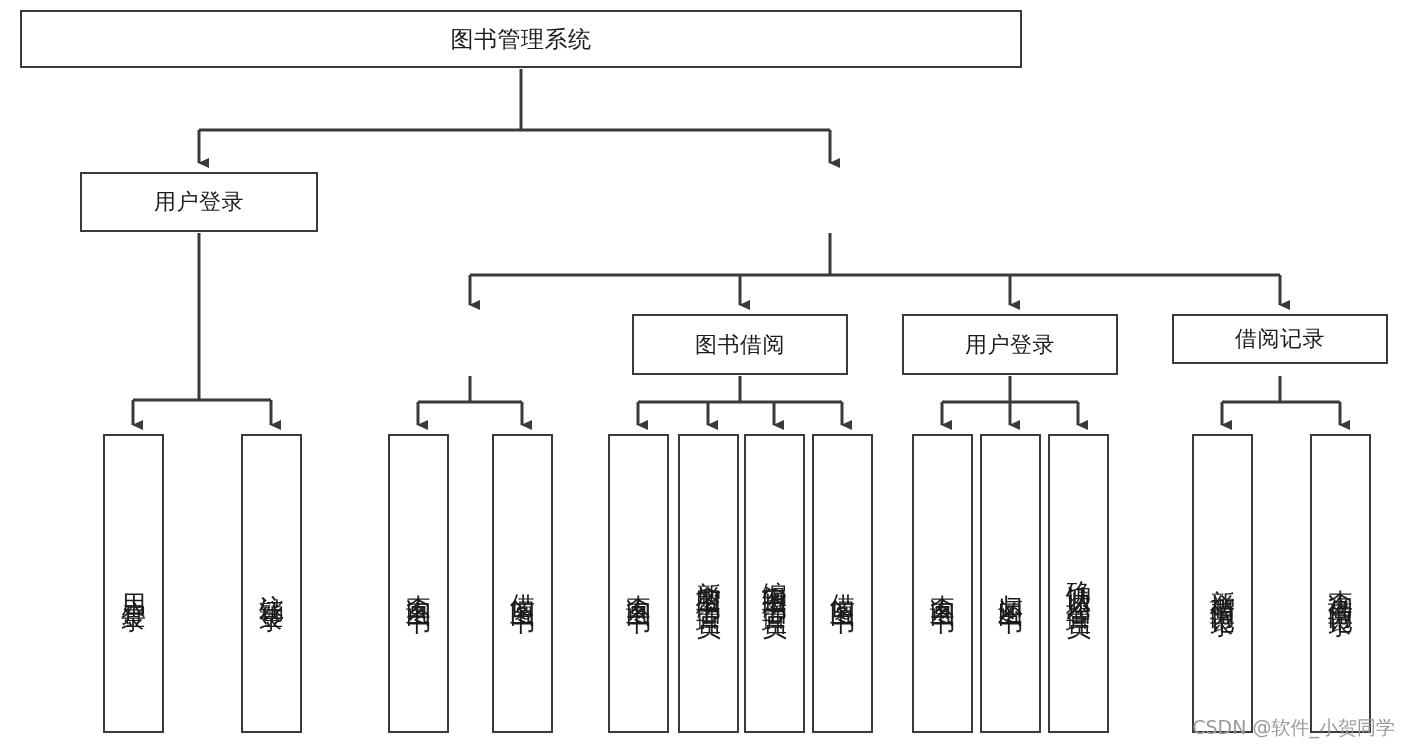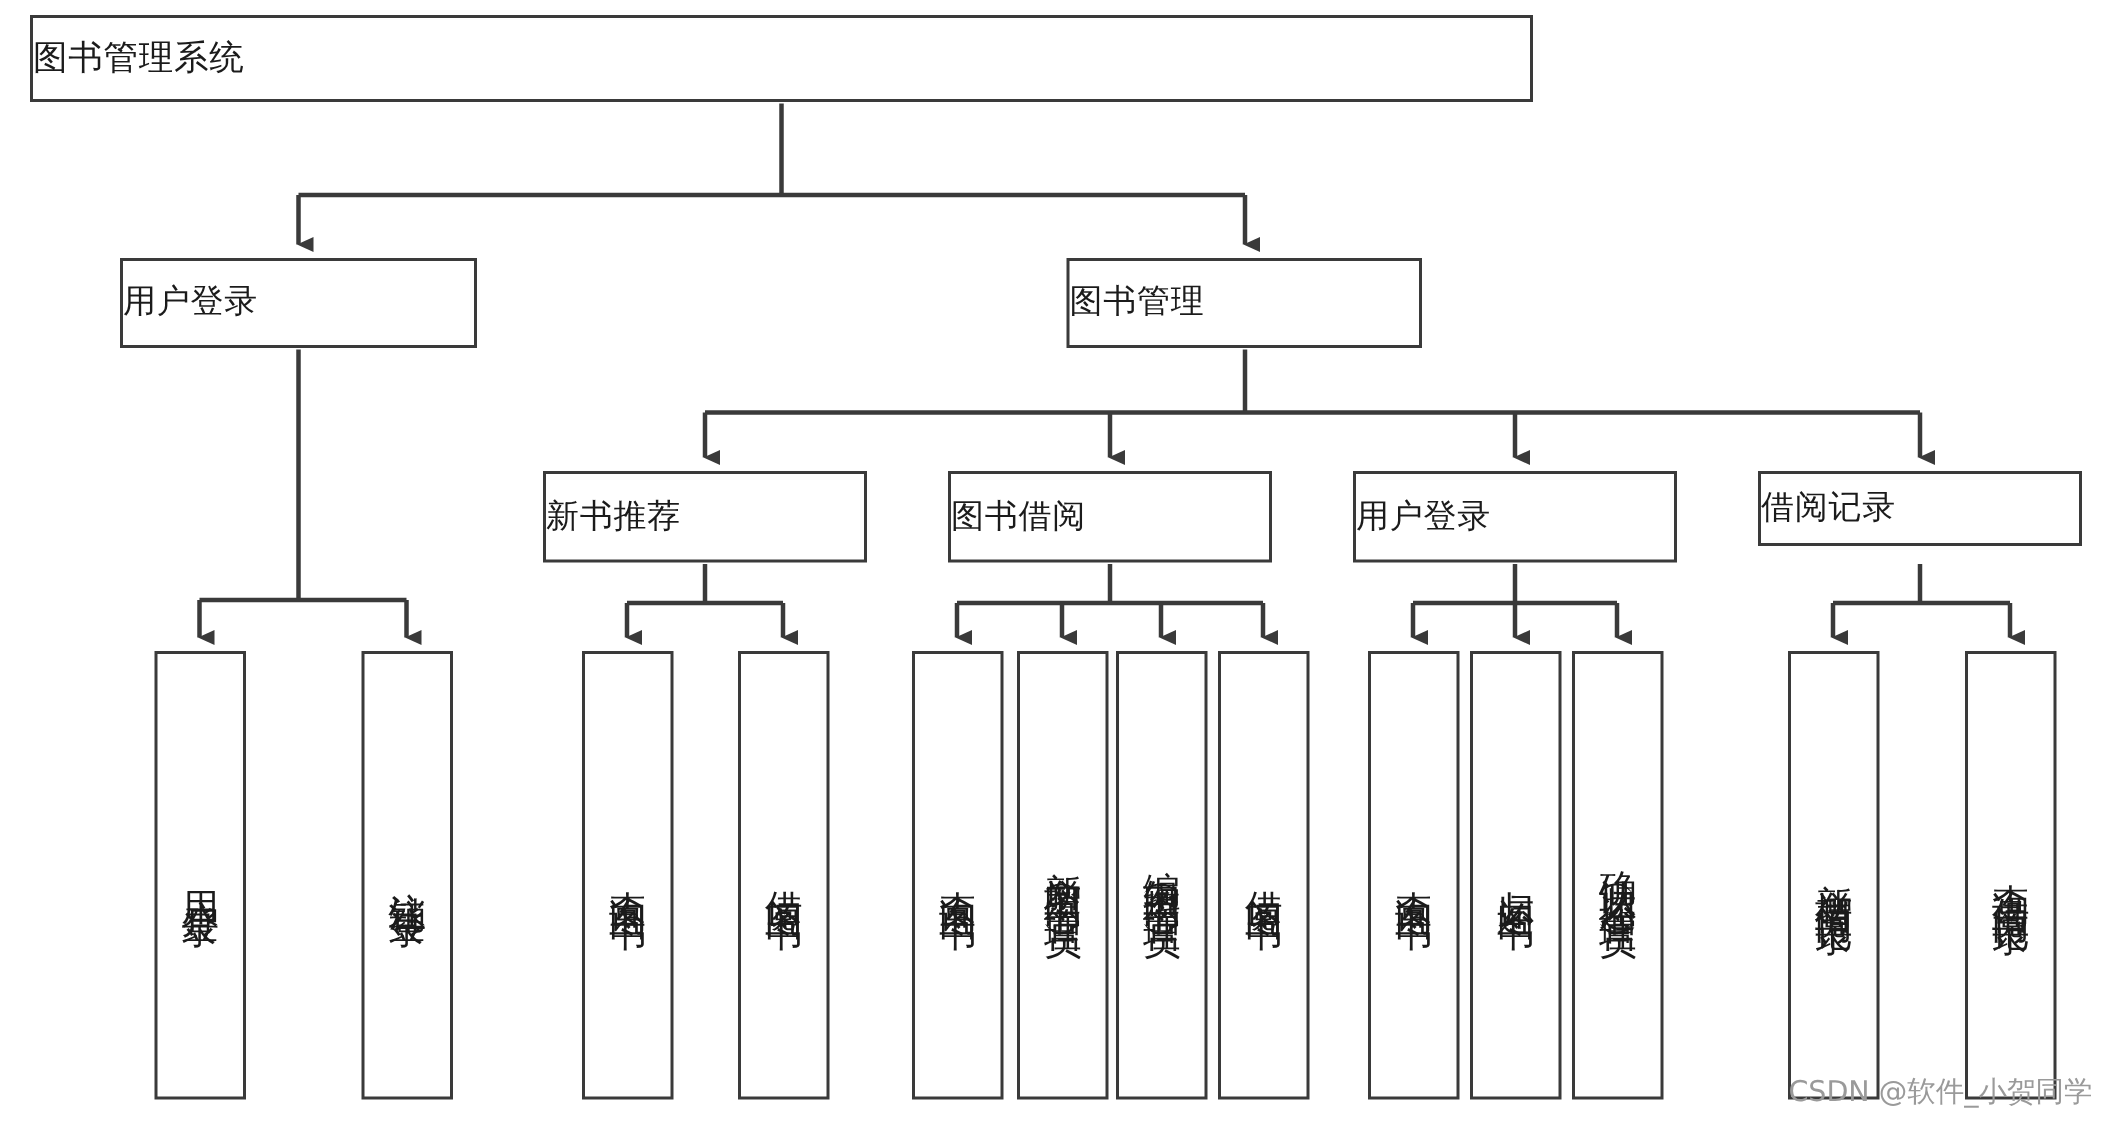--- a/index.html
+++ b/index.html
@@ -25,20 +25,21 @@
     height: 747px;
     pointer-events: none;
   }
   .node {
     position: absolute;
     box-sizing: border-box;
     background: #ffffff;
     border: 2.5px solid #3a3a3a;
     display: flex;
     align-items: center;
+    justify-content: center;
     z-index: 2;
   }
   .node .label {
     color: #1b1b1b;
     line-height: 1.05;
     text-align: center;
     white-space: nowrap;
   }
   
   .node.horiz .label {
@@ -129,27 +130,21 @@
     </g>
   </svg>
 
   <div class="node horiz root" style="left:20px; top:10px; width:1002px; height:58px;">
     <span class="label">图书管理系统</span>
   </div>
 
   <div class="node horiz" style="left:80px; top:172px; width:238px; height:60px;">
     <span class="label">用户登录</span>
   </div>
-  <div class="node horiz" style="left:711px; top:172px; width:237px; height:60px;">
-    <span class="label">图书管理</span>
-  </div>
 
-  <div class="node horiz" style="left:362px; top:314px; width:216px; height:61px;">
-    <span class="label">新书推荐</span>
-  </div>
   <div class="node horiz" style="left:632px; top:314px; width:216px; height:61px;">
     <span class="label">图书借阅</span>
   </div>
   <div class="node horiz" style="left:902px; top:314px; width:216px; height:61px;">
     <span class="label">用户登录</span>
   </div>
   <div class="node horiz" style="left:1172px; top:314px; width:216px; height:50px;">
     <span class="label">借阅记录</span>
   </div>
 

